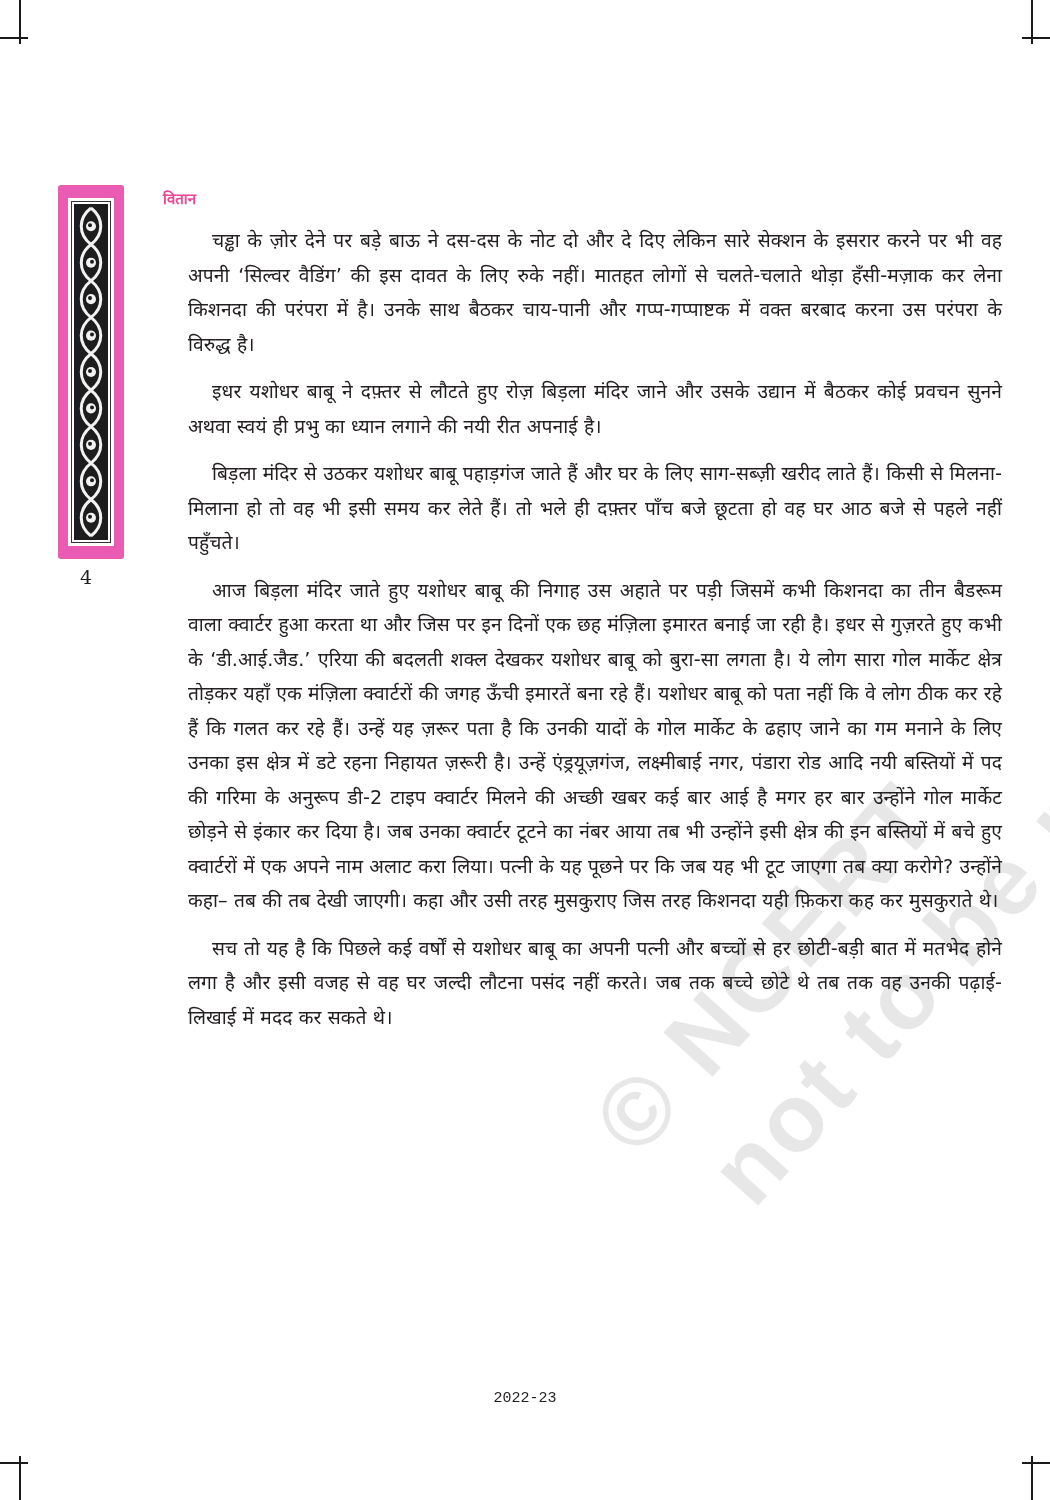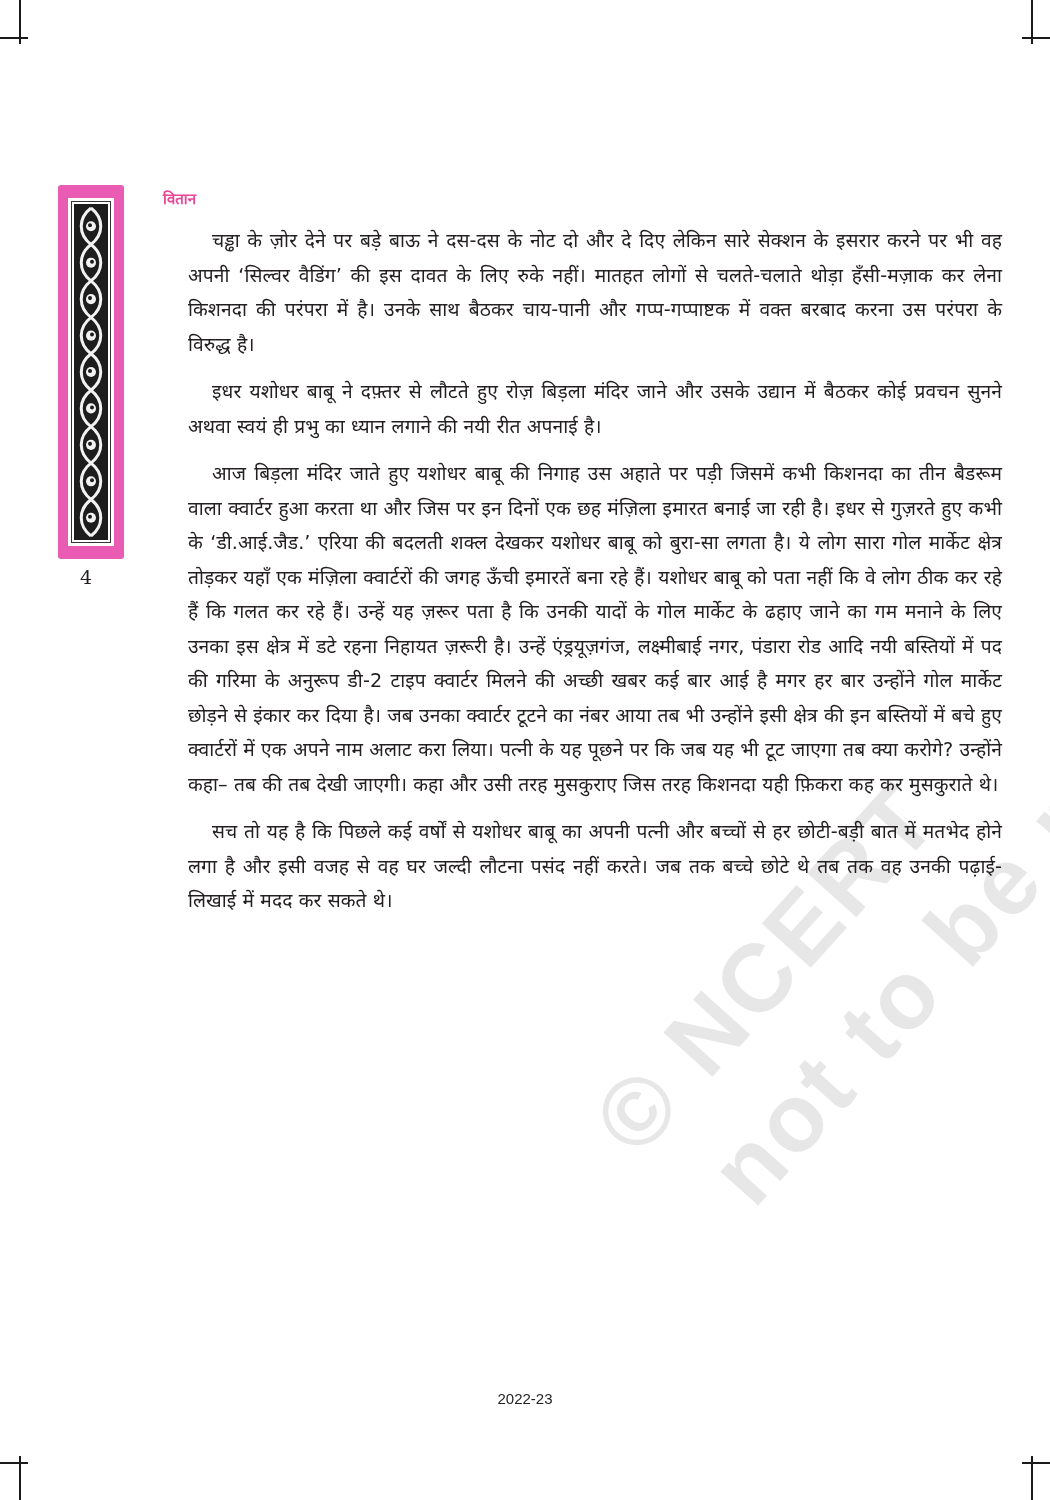--- a/index.html
+++ b/index.html
@@ -119,21 +119,21 @@
       left: -40px;
       top: 720px;
     }
 
     .footer-year {
       position: absolute;
       left: 0;
       width: 1050px;
       top: 1390px;
       text-align: center;
-      font-family: Liberation Sans, sans-serif;
+      font-family: Liberation Mono, monospace;
       font-size: 15px;
       color: #231f20;
     }
   </style>
 </head>
 <body>
 
 <div class="crop v" style="left:19px;top:0;"></div>
 <div class="crop h" style="left:0;top:37px;"></div>
 <div class="crop v" style="left:1031px;top:0;"></div>
@@ -184,17 +184,18 @@
       </svg>
     </div>
   </div>
 </div>
 
 <div class="page-number">4</div>
 
 <div class="content">
   <p class="para">चड्ढा के ज़ोर देने पर बड़े बाऊ ने दस-दस के नोट दो और दे दिए लेकिन सारे सेक्शन के इसरार करने पर भी वह अपनी ‘सिल्वर वैडिंग’ की इस दावत के लिए रुके नहीं। मातहत लोगों से चलते-चलाते थोड़ा हँसी-मज़ाक कर लेना किशनदा की परंपरा में है। उनके साथ बैठकर चाय-पानी और गप्प-गप्पाष्टक में वक्त बरबाद करना उस परंपरा के विरुद्ध है।</p>
   <p class="para">इधर यशोधर बाबू ने दफ़्तर से लौटते हुए रोज़ बिड़ला मंदिर जाने और उसके उद्यान में बैठकर कोई प्रवचन सुनने अथवा स्वयं ही प्रभु का ध्यान लगाने की नयी रीत अपनाई है।</p>
+  <p class="para">बिड़ला मंदिर से उठकर यशोधर बाबू पहाड़गंज जाते हैं और घर के लिए साग-सब्ज़ी खरीद लाते हैं। किसी से मिलना-मिलाना हो तो वह भी इसी समय कर लेते हैं। तो भले ही दफ़्तर पाँच बजे छूटता हो वह घर आठ बजे से पहले नहीं पहुँचते।</p>
   <p class="para">आज बिड़ला मंदिर जाते हुए यशोधर बाबू की निगाह उस अहाते पर पड़ी जिसमें कभी किशनदा का तीन बैडरूम वाला क्वार्टर हुआ करता था और जिस पर इन दिनों एक छह मंज़िला इमारत बनाई जा रही है। इधर से गुज़रते हुए कभी के ‘डी.आई.जैड.’ एरिया की बदलती शक्ल देखकर यशोधर बाबू को बुरा-सा लगता है। ये लोग सारा गोल मार्केट क्षेत्र तोड़कर यहाँ एक मंज़िला क्वार्टरों की जगह ऊँची इमारतें बना रहे हैं। यशोधर बाबू को पता नहीं कि वे लोग ठीक कर रहे हैं कि गलत कर रहे हैं। उन्हें यह ज़रूर पता है कि उनकी यादों के गोल मार्केट के ढहाए जाने का गम मनाने के लिए उनका इस क्षेत्र में डटे रहना निहायत ज़रूरी है। उन्हें एंड्रयूज़गंज, लक्ष्मीबाई नगर, पंडारा रोड आदि नयी बस्तियों में पद की गरिमा के अनुरूप डी-2 टाइप क्वार्टर मिलने की अच्छी खबर कई बार आई है मगर हर बार उन्होंने गोल मार्केट छोड़ने से इंकार कर दिया है। जब उनका क्वार्टर टूटने का नंबर आया तब भी उन्होंने इसी क्षेत्र की इन बस्तियों में बचे हुए क्वार्टरों में एक अपने नाम अलाट करा लिया। पत्नी के यह पूछने पर कि जब यह भी टूट जाएगा तब क्या करोगे? उन्होंने कहा– तब की तब देखी जाएगी। कहा और उसी तरह मुसकुराए जिस तरह किशनदा यही फ़िकरा कह कर मुसकुराते थे।</p>
   <p class="para">सच तो यह है कि पिछले कई वर्षों से यशोधर बाबू का अपनी पत्नी और बच्चों से हर छोटी-बड़ी बात में मतभेद होने लगा है और इसी वजह से वह घर जल्दी लौटना पसंद नहीं करते। जब तक बच्चे छोटे थे तब तक वह उनकी पढ़ाई-लिखाई में मदद कर सकते थे।</p>
 </div>
 
 <div class="footer-year">2022-23</div>
 
 </body></html>

